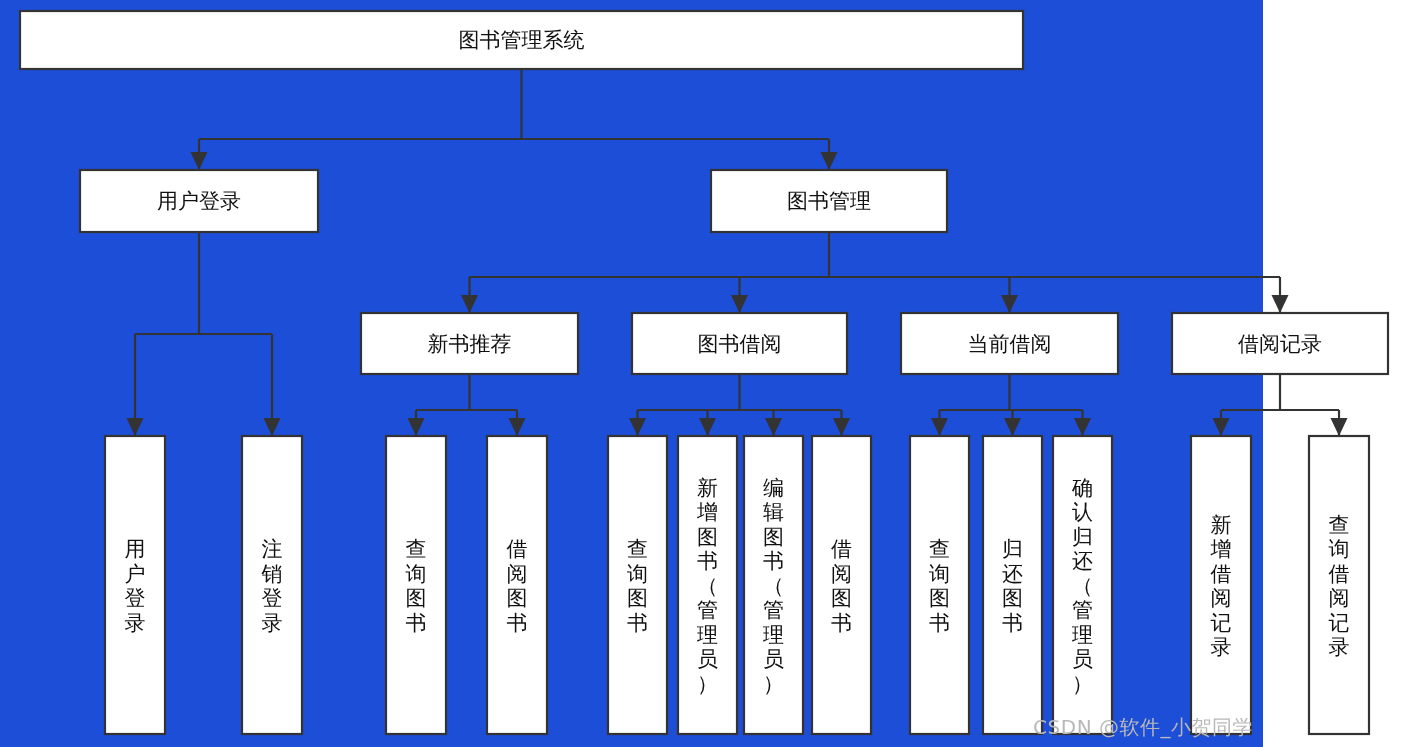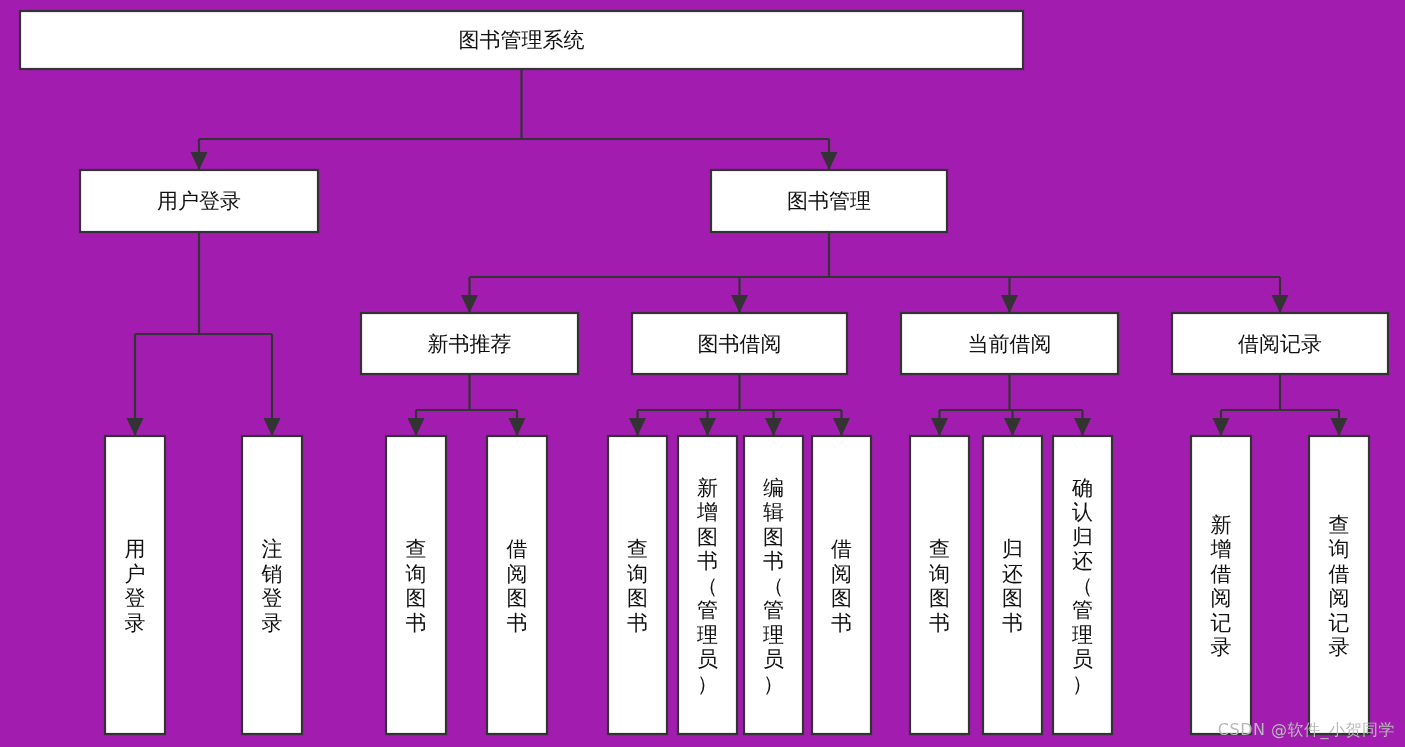--- a/index.html
+++ b/index.html
@@ -8,23 +8,23 @@
     background: #ffffff;
   }
   body {
     width: 1405px;
     height: 747px;
     font-family: "DejaVu Sans", "Liberation Sans", sans-serif;
     overflow: hidden;
   }
   #diagram-root {
     position: relative;
-    width: 1405px;
+    width: 1263px;
     height: 747px;
-    background: #a21caf;
+    background: #1d4ed8;
   }
   svg#tree-svg {
     position: absolute;
     left: 0;
     top: 0;
     width: 1405px;
     height: 747px;
     display: block;
   }
   .node-box {
@@ -52,21 +52,21 @@
   }
   .arrow-head {
     fill: #333333;
     stroke: none;
   }
   .watermark-text {
     position: absolute;
     right: 10px;
     bottom: 6px;
     color: #b8b8b8;
-    font-size: 16px;
+    font-size: 20px;
     font-family: "DejaVu Sans", "Liberation Sans", sans-serif;
     white-space: nowrap;
     letter-spacing: 0.5px;
     user-select: none;
   }
 </style>
 </head>
 <body>
 
 <div id="diagram-root">

